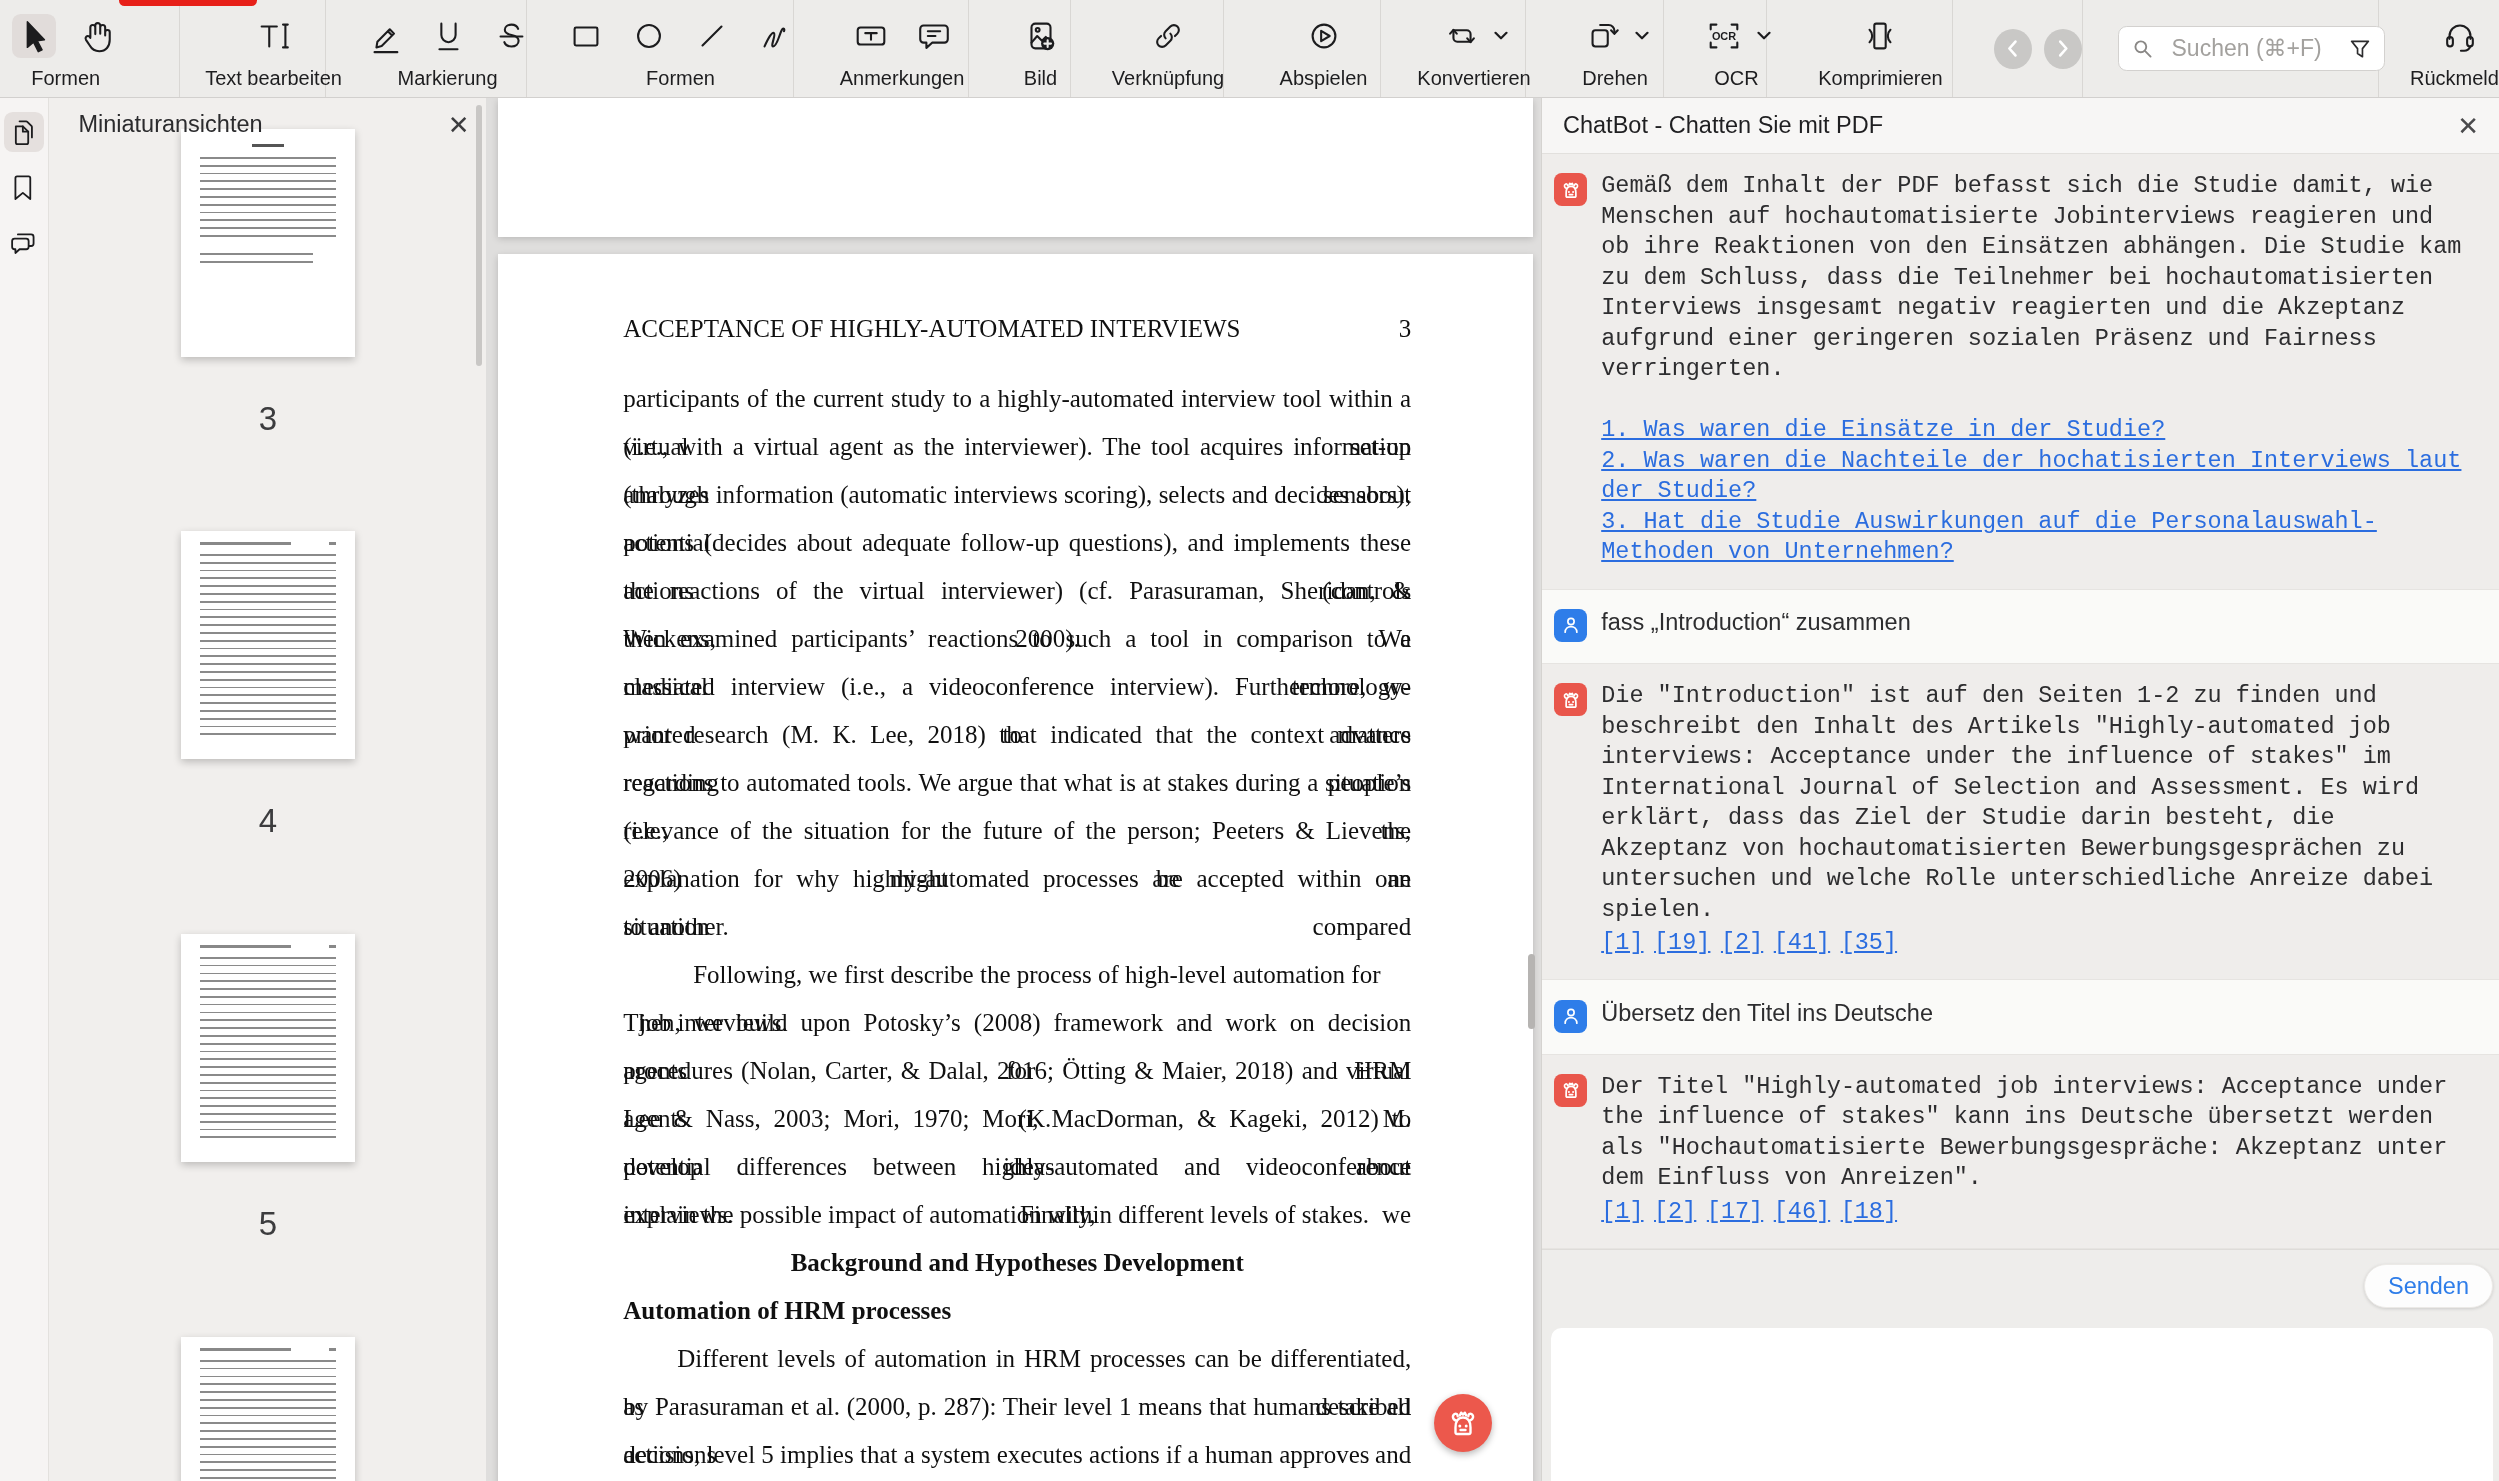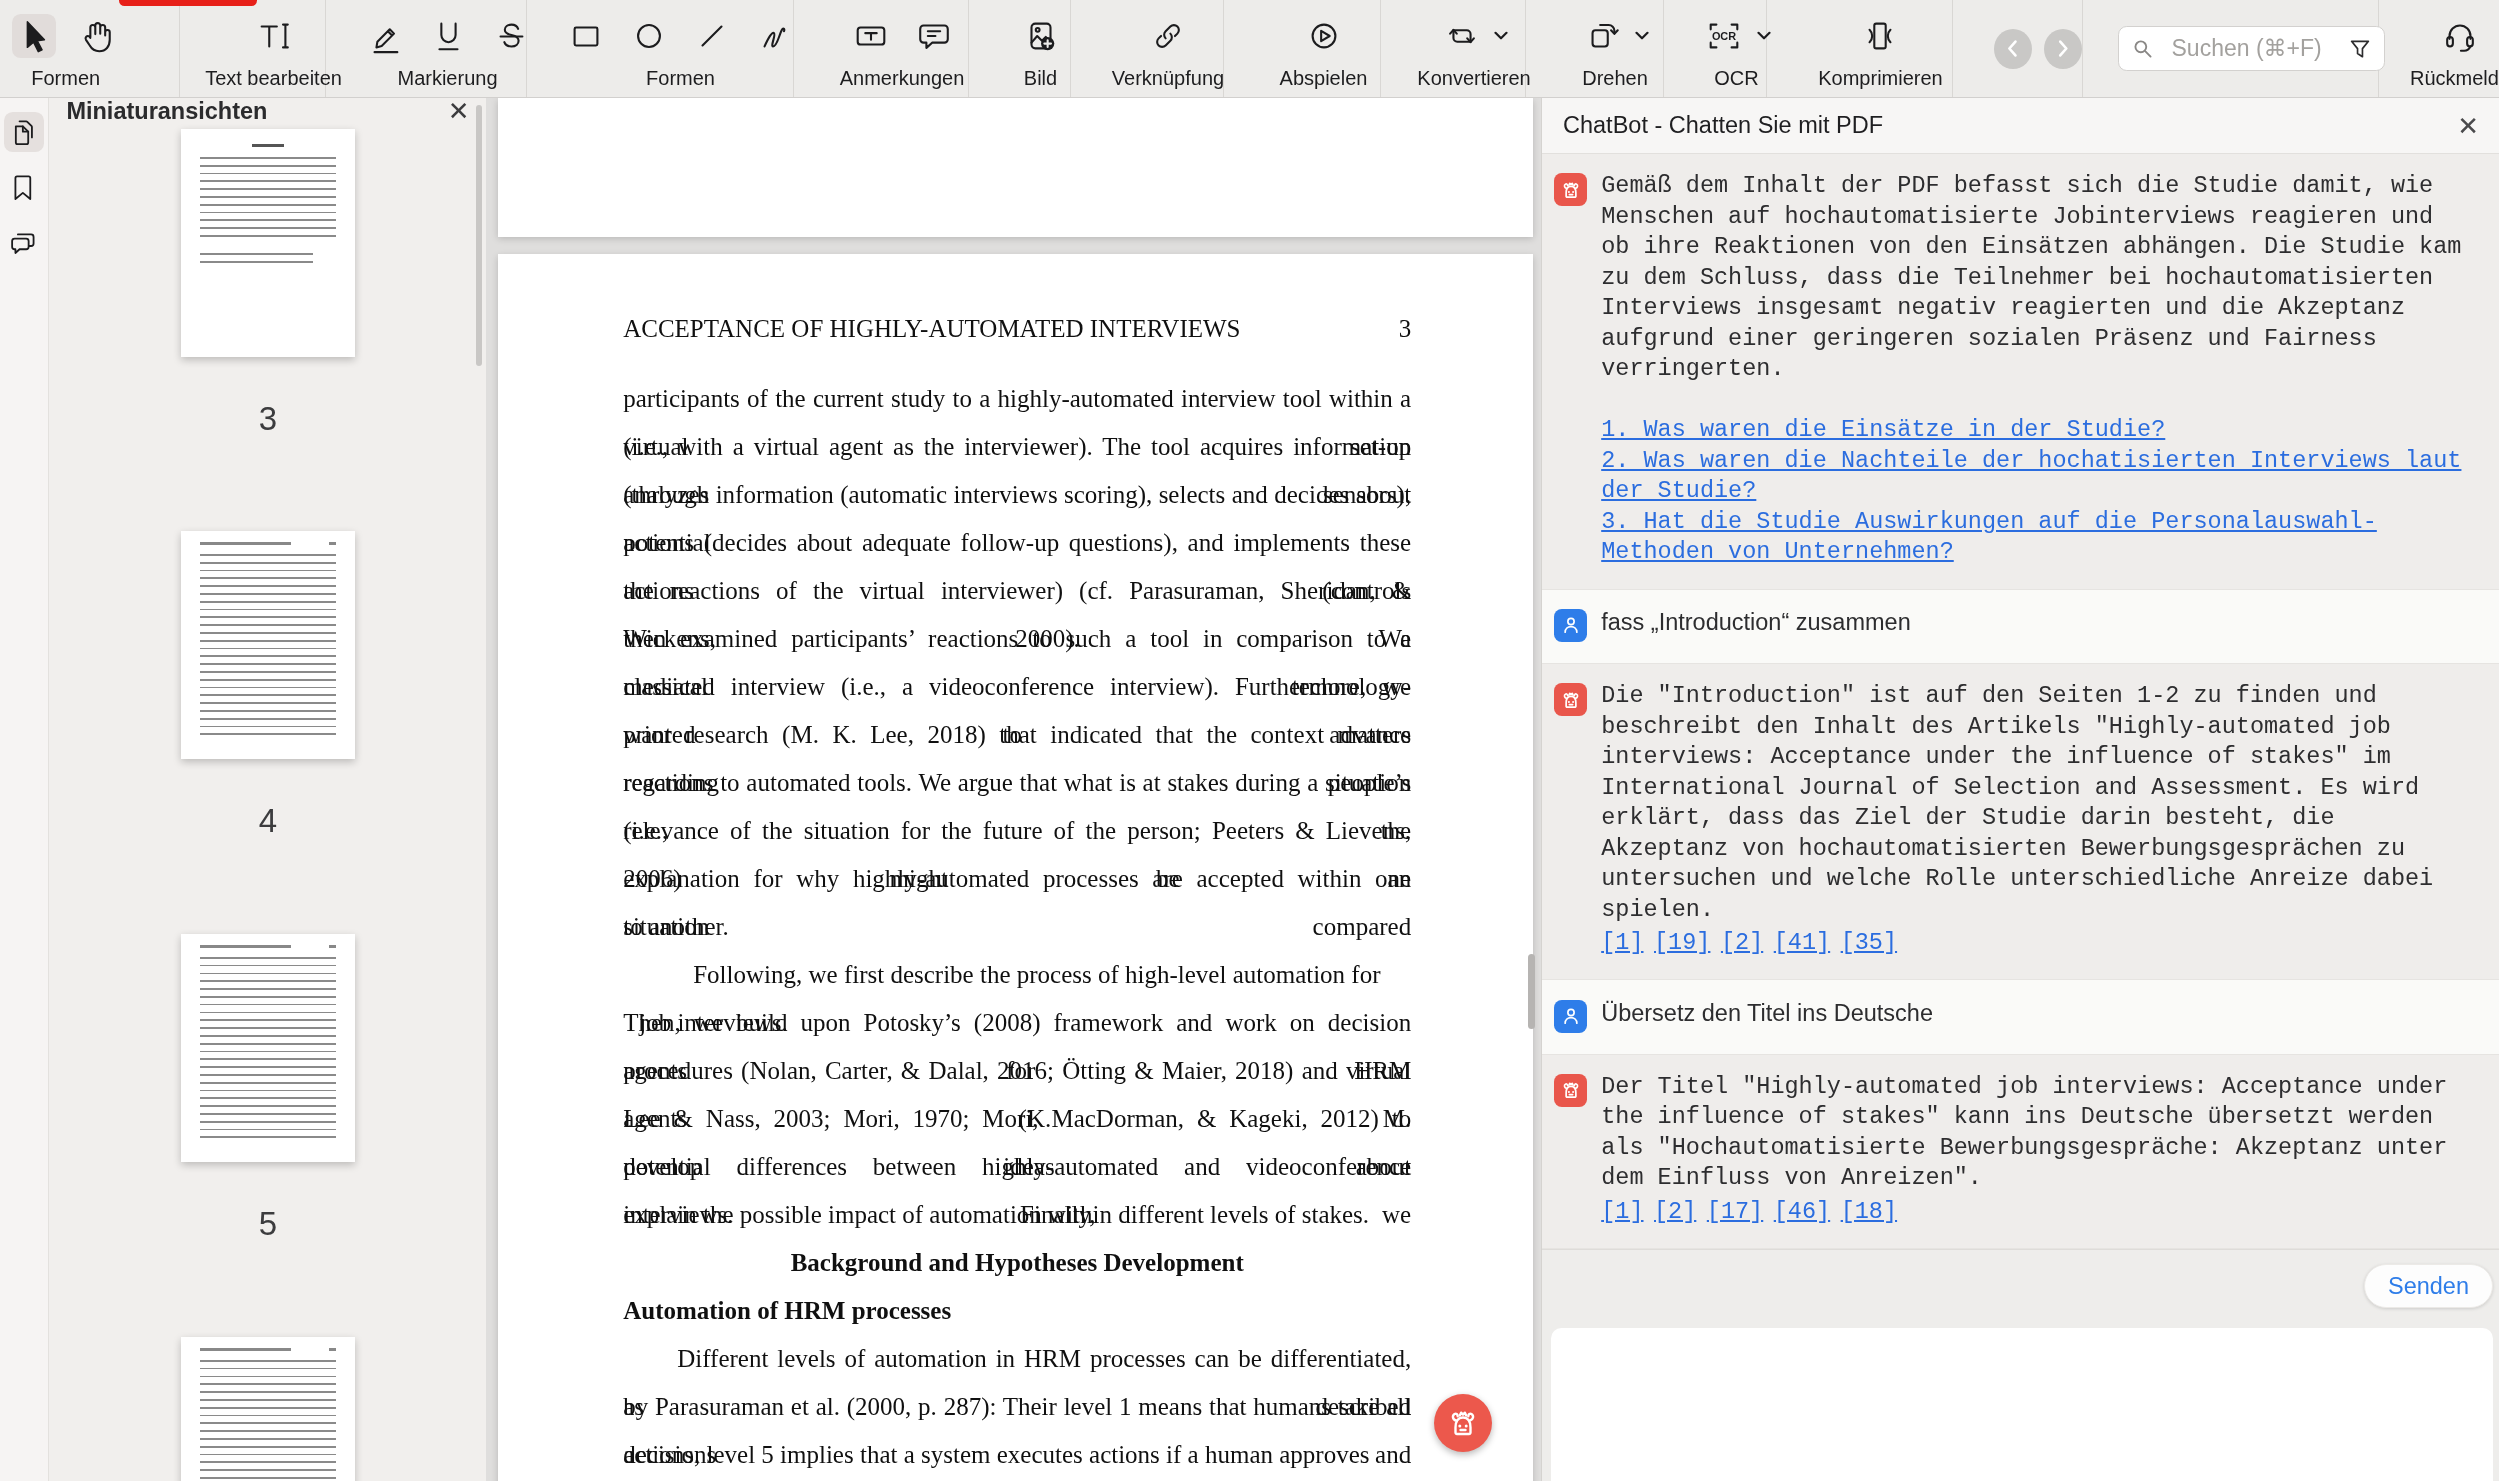--- a/index.html
+++ b/index.html
@@ -52,22 +52,22 @@
     background:#f6f4f3; border-right:0.9px solid #e3e1de; display:flex; flex-direction:column;
     align-items:center; padding-top:14px; gap:15.7px; }
   .rail-btn { width:40px; height:40px; border-radius:8.7px; display:flex;
     align-items:center; justify-content:center; }
   .rail-btn.selected { background:#e5e0de; }
   .rail-btn svg { width:33px; height:33px; }
 
   
   .thumbpanel { position:absolute; left:49px; top:98px; width:438px; height:1383px;
     background:#f1efed; overflow:hidden; }
-  .tp-header { position:absolute; top:0; left:0; right:0; height:40px; display:flex;
-    align-items:flex-start; justify-content:space-between; padding:0 17.4px; z-index:5;font-weight:bold; }
+  .tp-header { position:absolute; top:0; left:12px; right:0; height:40px; display:flex;
+    align-items:flex-end; justify-content:space-between; padding:0 17.4px; z-index:5; }
   .tp-title { font-size:23.5px; color:#2b2b2d; }
   .tp-close { font-size:26px; color:#3c3c3e; line-height:1; }
   .thumb-list { position:absolute; inset:0; }
   .page-entry { position:absolute; left:0; width:100%; display:flex; flex-direction:column;
     align-items:center; }
   .thumb { position:relative; width:174px; height:228px; background:#fff;
     box-shadow:0 2.6px 7.8px rgba(0,0,0,.22); }
   .thumb .fline { position:absolute; background:#5f5f5f; height:2.6px; }
   .thumb .fblock { position:absolute;
     background-image:repeating-linear-gradient(to bottom,#8a8a8a 0 1.7px,transparent 1.7px 7.8px); }

